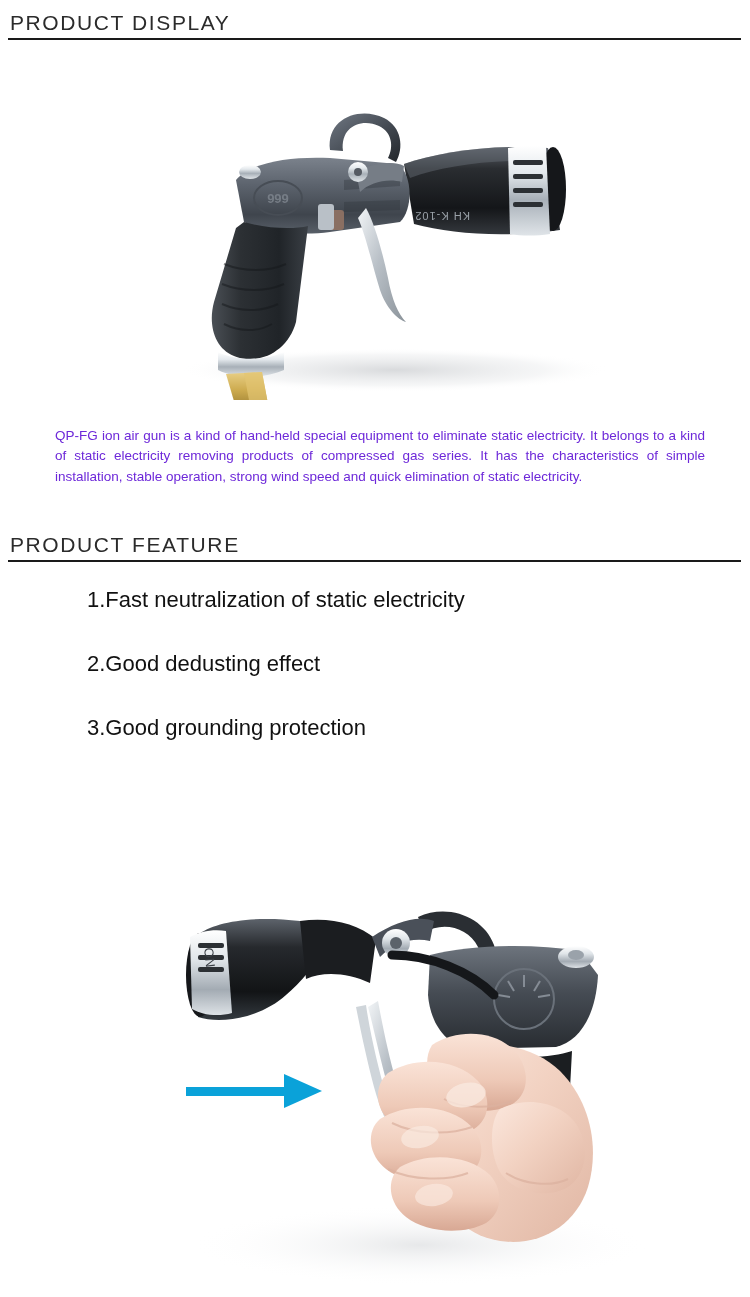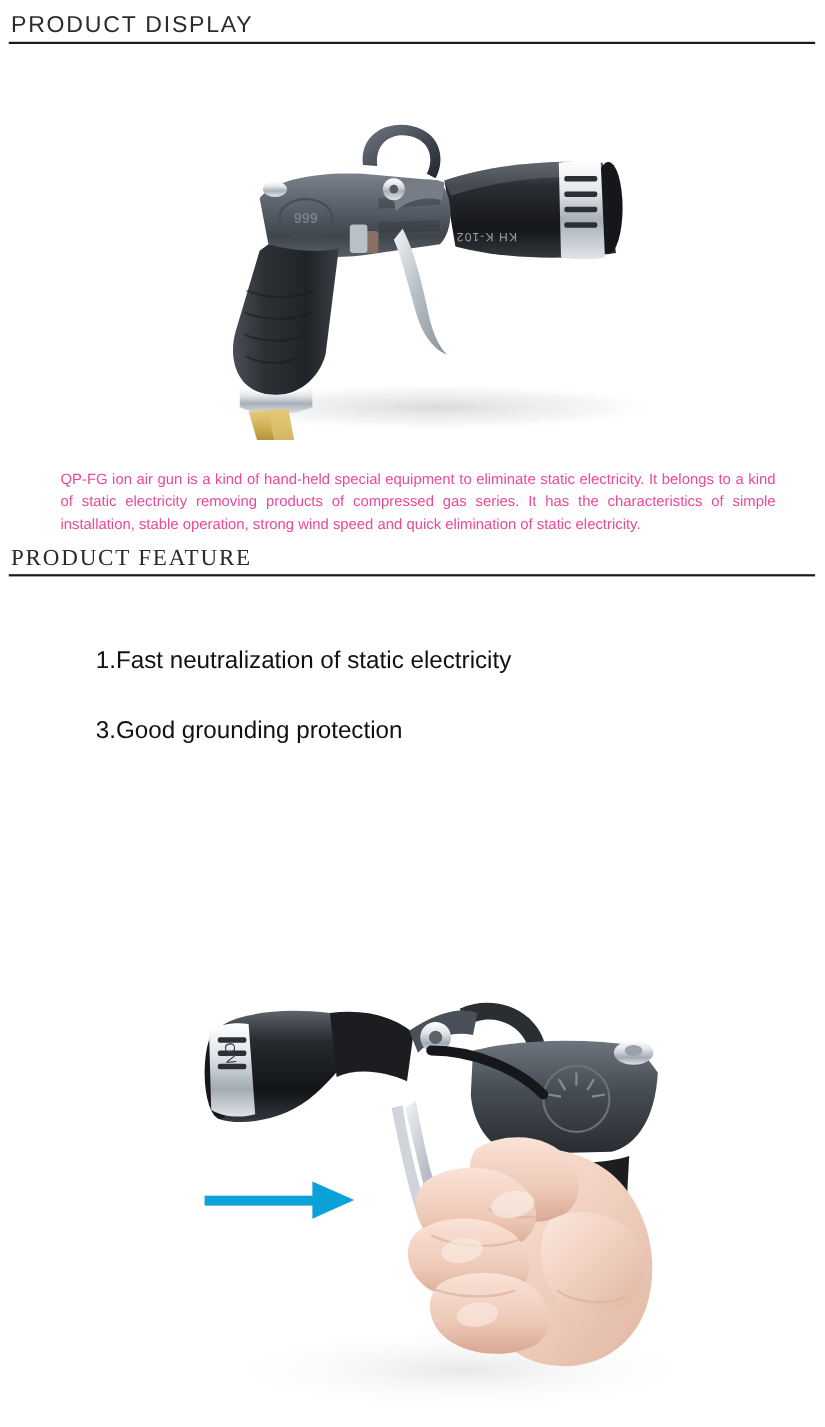--- a/index.html
+++ b/index.html
@@ -36,40 +36,40 @@
     line-height: 30px;
     white-space: nowrap;
   }
   .section-heading .heading-rule {
     margin-left: 8px;
     width: 733px;
     height: 2px;
     background: #1a1a1a;
   }
   #heading-display { top: 8px; }
-  #heading-feature { top: 492px; font-family: Liberation Serif, serif; }
+  #heading-feature { top: 530px; }
 
   
   .hero-image {
     position: absolute;
     left: 0;
     top: 52px;
     width: 750px;
     height: 348px;
   }
 
   
   .description {
     position: absolute;
     left: 55px;
     top: 412px;
     width: 650px;
     font-size: 13.5px;
     line-height: 20.5px;
-    color: #ec4899;
+    color: #6d28d9;
     text-align: justify;
   }
 
   
   .feature-list {
     position: absolute;
     left: 55px;
     top: 585px;
     width: 620px;
   }
@@ -244,20 +244,23 @@
   <p class="description">QP-FG ion air gun is a kind of hand-held special equipment to eliminate static electricity. It belongs to a kind of static electricity removing products of compressed gas series. It has the characteristics of simple installation, stable operation, strong wind speed and quick elimination of static electricity.</p>
 
   <div class="section-heading" id="heading-feature">
     <div class="heading-text">PRODUCT FEATURE</div>
     <div class="heading-rule" style="background: rgb(26, 26, 26);"></div>
   </div>
 
   <div class="feature-list">
     <div class="feature-item">
       <span class="num">1.</span><span class="txt">Fast neutralization of static electricity</span>
+    </div>
+    <div class="feature-item">
+      <span class="num">2.</span><span class="txt">Good dedusting effect</span>
     </div>
     <div class="feature-item">
       <span class="num">3.</span><span class="txt">Good grounding protection</span>
     </div>
   </div>
 
   <div class="usage-image">
     <svg width="750" height="402" viewBox="0 0 750 402">
       <defs>
         <linearGradient id="skinG" x1="0" y1="0" x2="1" y2="1">

